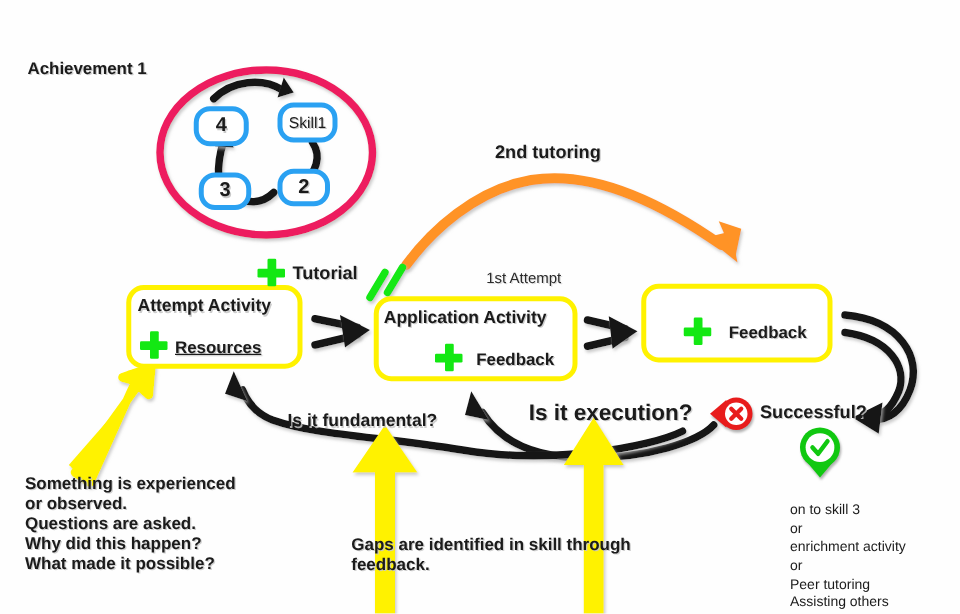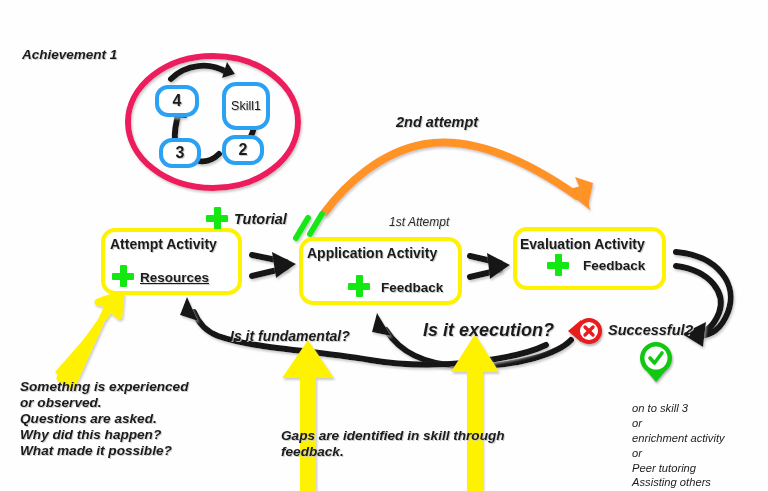--- a/index.html
+++ b/index.html
@@ -20,21 +20,20 @@
     left: 0; top: 0;
     width: 768px;
     height: 491px;
     pointer-events: none;
   }
   .txt {
     position: absolute;
     color: #1b1b1b;
     white-space: pre;
     line-height: 1.18;
-    font-style: italic;
   }
   .bold {
     font-weight: bold;
     text-shadow: 1px 1px 0 rgba(200,200,200,0.85);
   }
   .plain {
     font-weight: normal;
   }
 
   
@@ -72,21 +71,21 @@
     justify-content: center;
   }
   .pill-blue span {
     font-weight: bold;
     color: #1b1b1b;
     text-shadow: 1px 1px 0 rgba(195,195,195,0.9);
   }
   #skill1-pill { left: 27px; top: 230px; width: 64px; height: 28px; border-radius: 14px; }
   #skill1-pill span { font-size: 13px; }
 
-  #node-skill1 { left: 222px; top: 82px; width: 48px; height: 48px; border-radius: 14px; }
+  #node-skill1 { left: 222px; top: 82px; width: 48px; height: 32px; }
   #node-skill1 span { font-size: 12.5px; font-weight: normal; }
   #node-2 { left: 222px; top: 135px; width: 42px; height: 30px; }
   #node-2 span { font-size: 16px; }
   #node-3 { left: 159px; top: 138px; width: 42px; height: 30px; }
   #node-3 span { font-size: 16px; }
   #node-4 { left: 155px; top: 85px; width: 44px; height: 32px; }
   #node-4 span { font-size: 16px; }
 
   
   .box-yellow {
@@ -262,28 +261,27 @@
   <div class="box-yellow" id="box-evaluation"></div>
 
   <div class="box-title" id="learning-title">Attempt Activity</div>
   <div class="plus" id="plus-resources"></div>
   <div class="box-sub" id="learning-sub">Resources</div>
 
   <div class="box-title" id="application-title">Application Activity</div>
   <div class="plus" id="plus-appfeedback"></div>
   <div class="box-sub" id="application-sub">Feedback</div>
 
-  <div class="box-title" id="evaluation-title">Evaluation Activity</div>
   <div class="plus" id="plus-evalfeedback"></div>
   <div class="box-sub" id="evaluation-sub">Feedback</div>
 
   <div class="plus" id="plus-tutorial"></div>
   <div class="txt bold" id="label-tutorial">Tutorial</div>
 
-  <div class="txt bold" id="label-2nd">2nd attempt</div>
+  <div class="txt bold" id="label-2nd">2nd tutoring</div>
 
   <div class="txt plain" id="label-1st">1st Attempt</div>
 
   <div class="txt bold" id="label-fundamental">Is it fundamental?</div>
 
   <div class="txt bold" id="label-execution">Is it execution?</div>
 
   <div class="txt bold" id="label-successful">Successful?</div>
 
   <svg id="marker-fail" viewBox="0 0 36 30" xmlns="http://www.w3.org/2000/svg">

